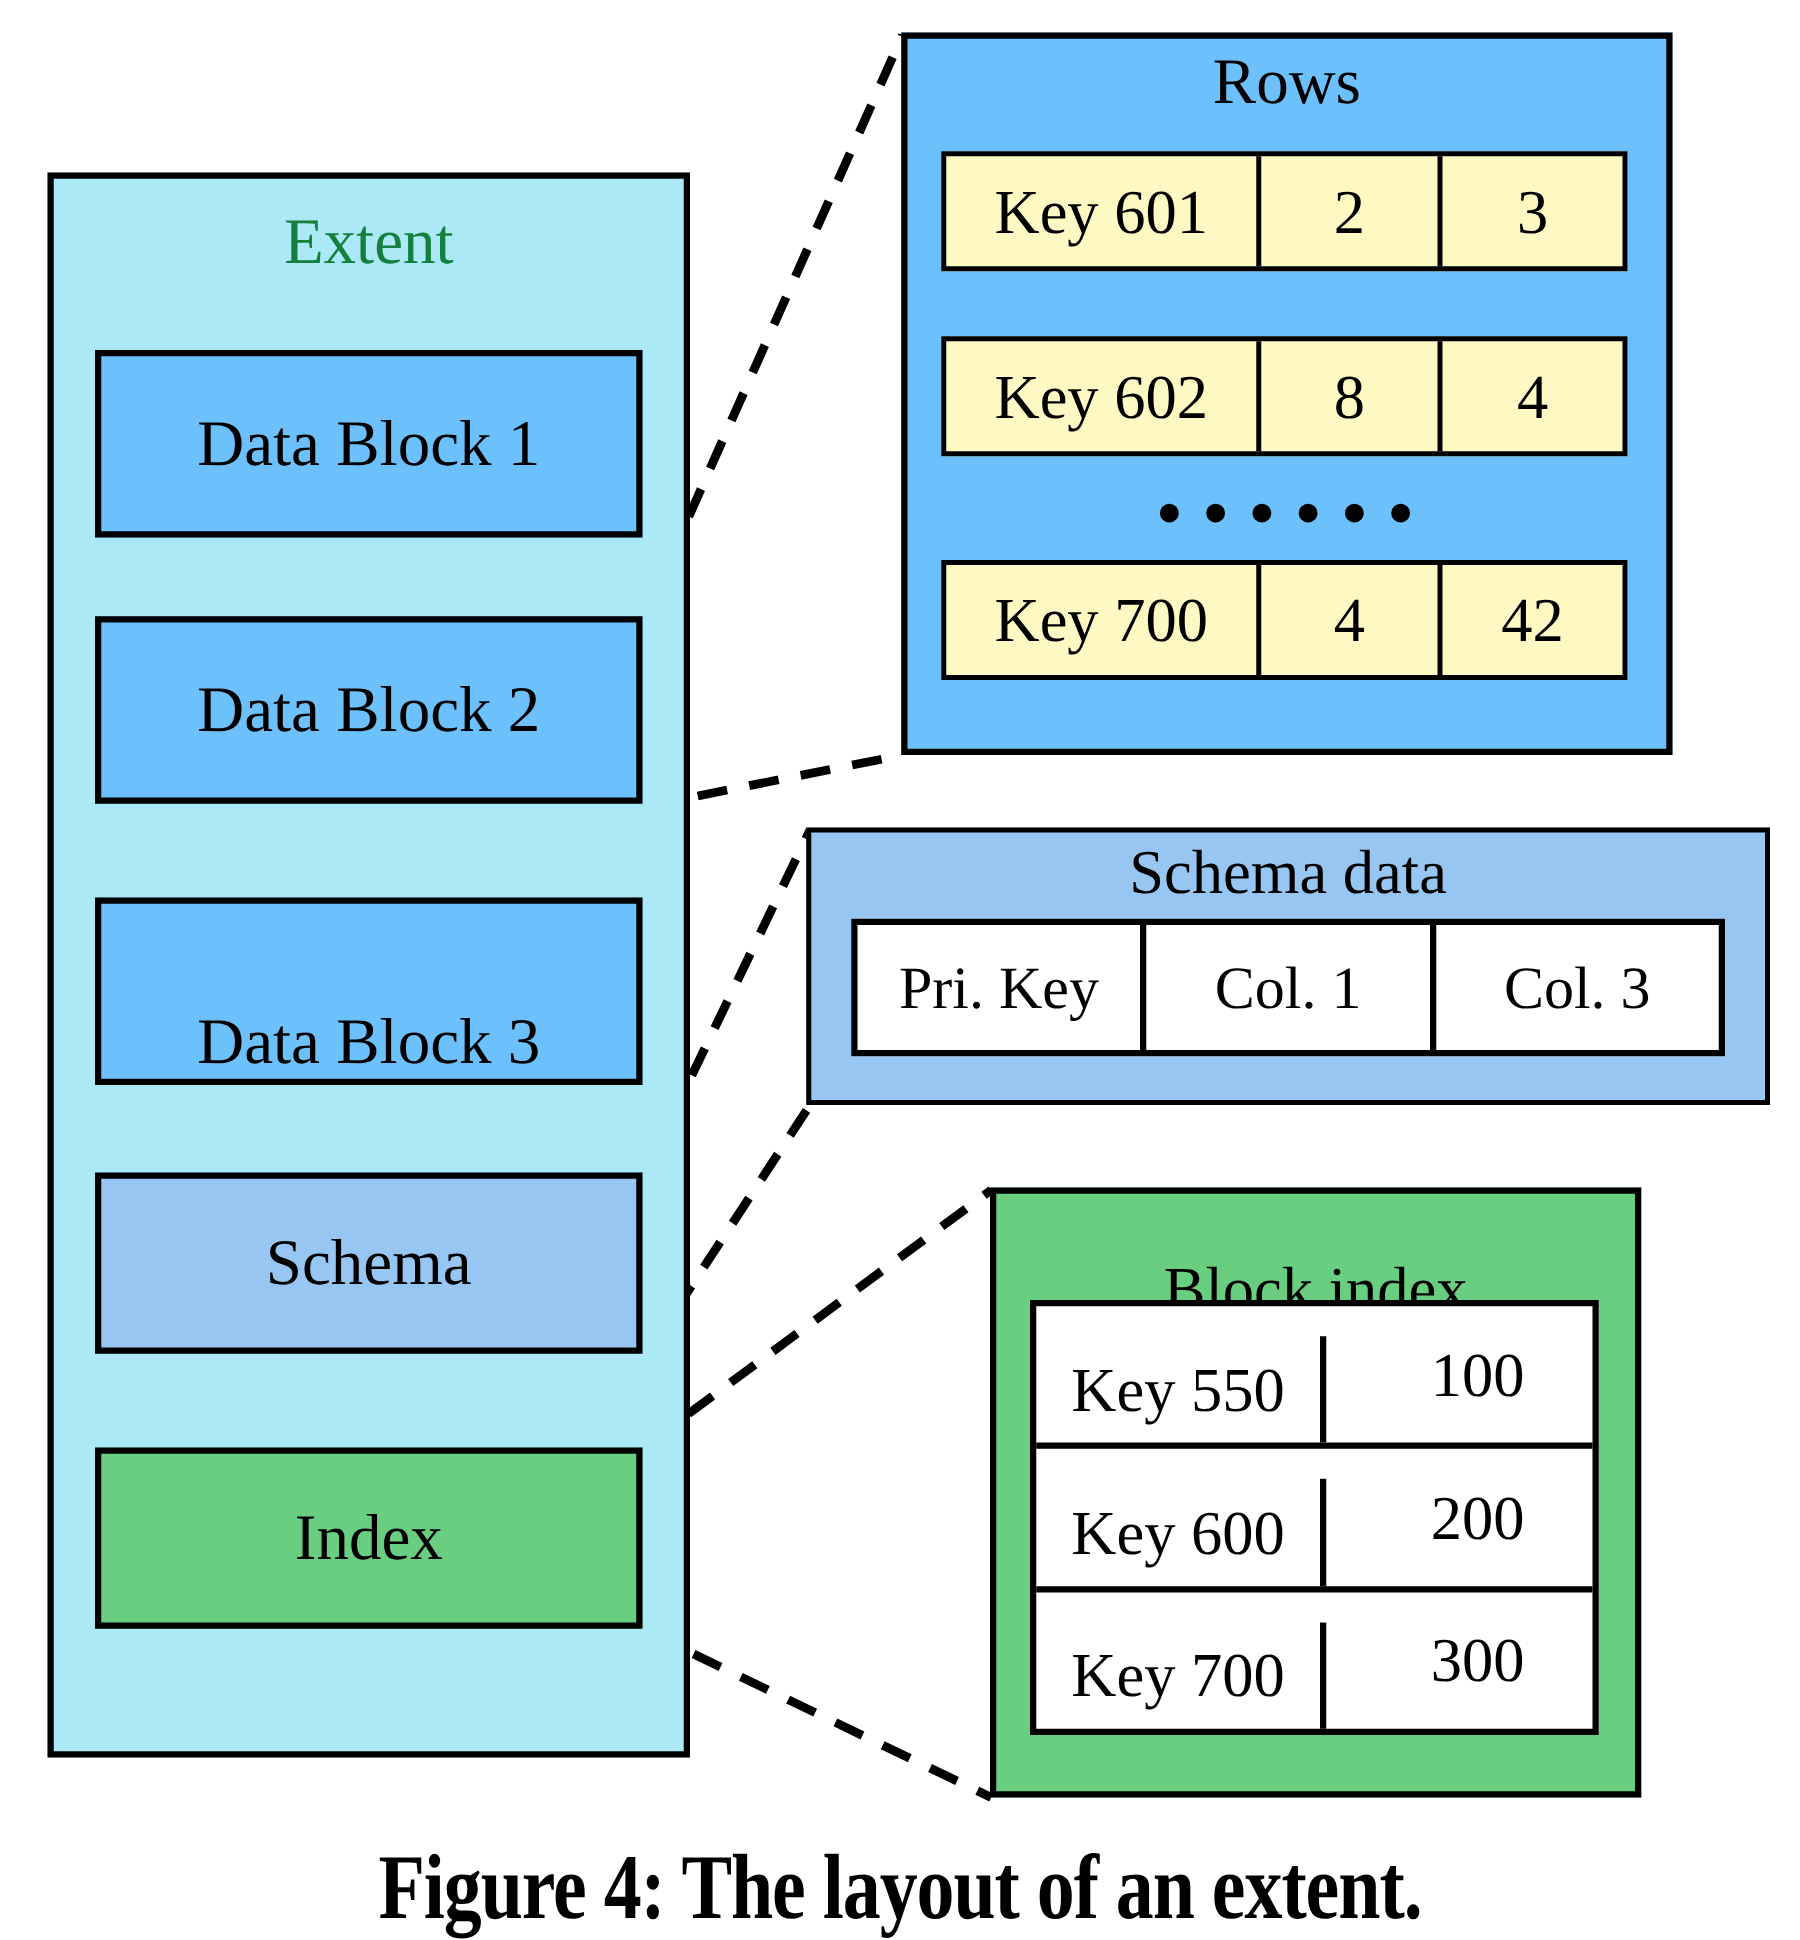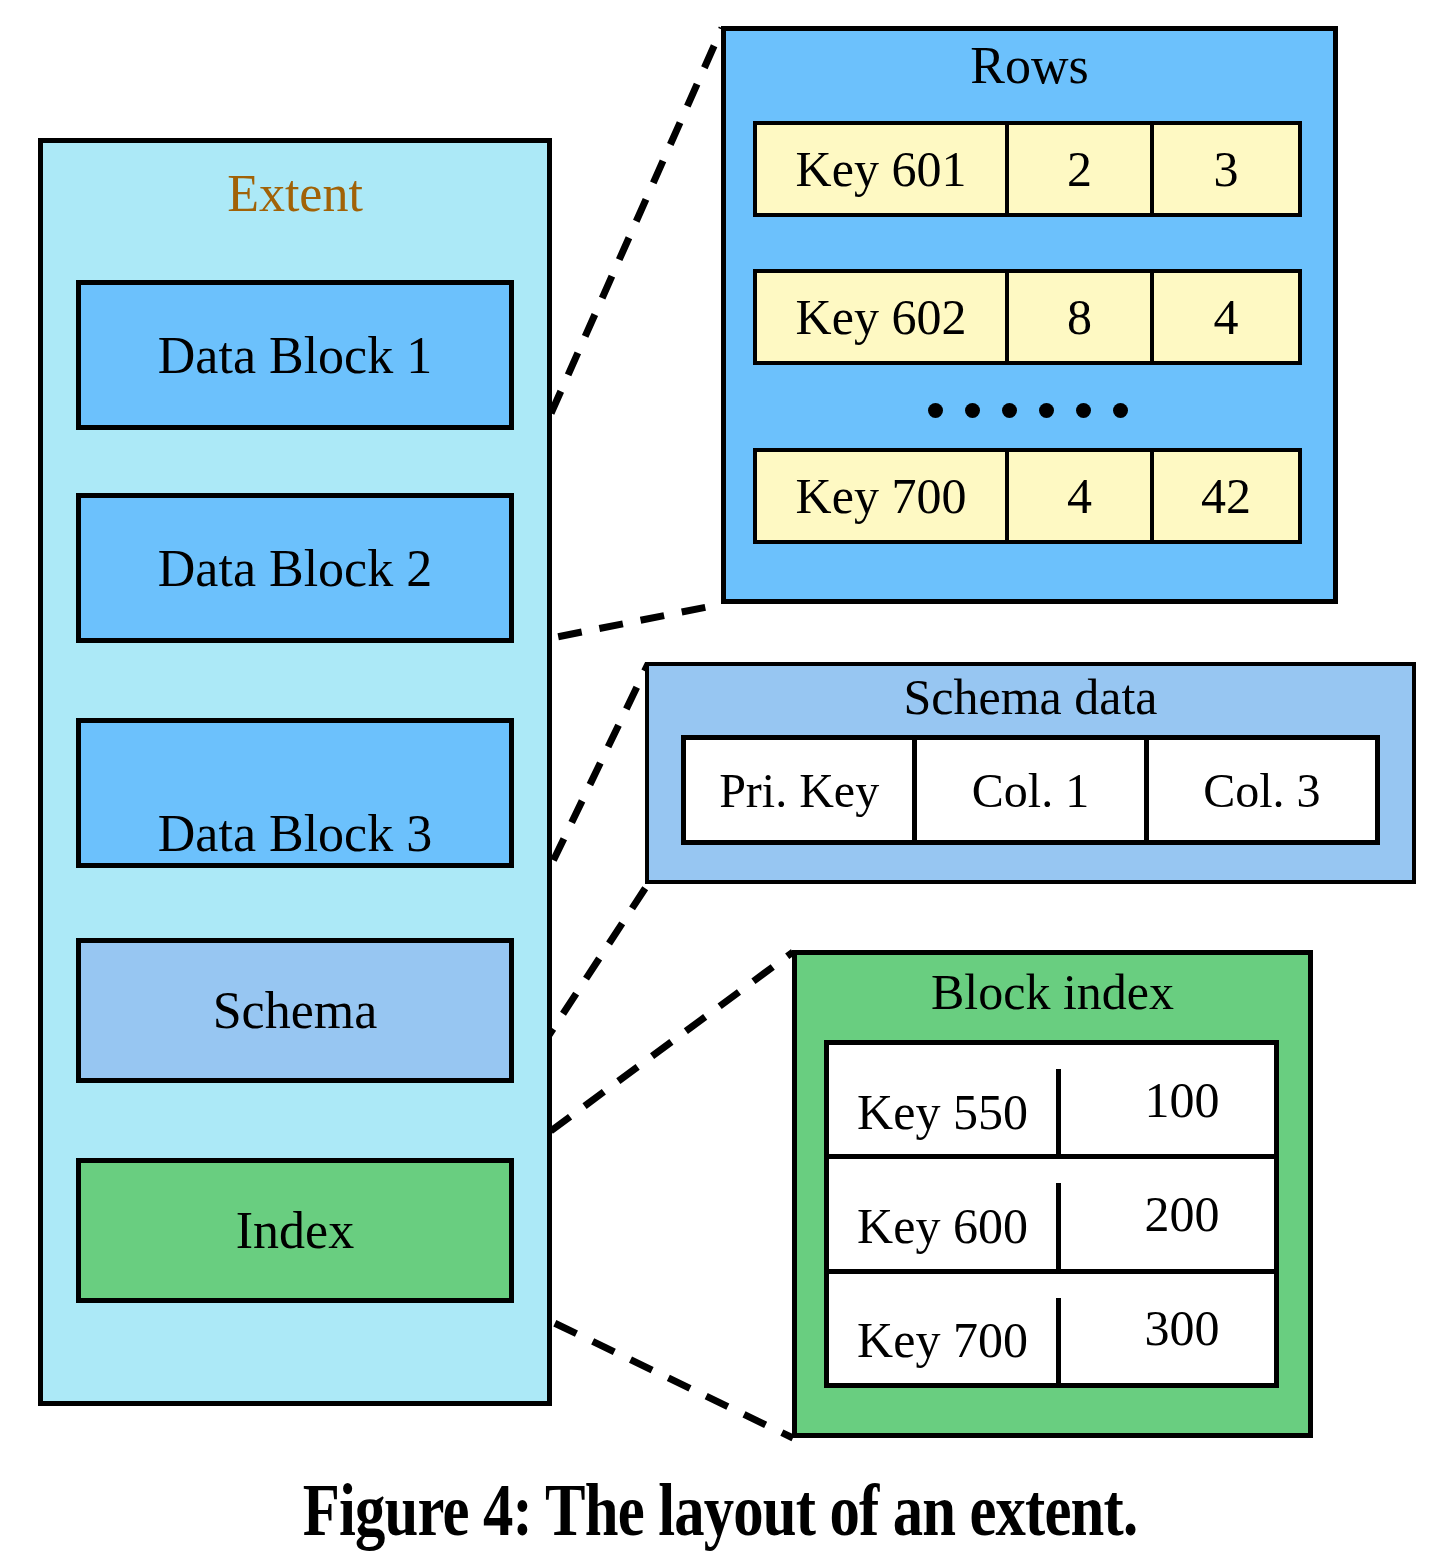--- a/index.html
+++ b/index.html
@@ -22,21 +22,21 @@
   
   #extent {
     left: 38px; top: 138px; width: 514px; height: 1268px;
     background: #ace9f7;
     border: 5px solid #000000;
   }
   #extent-title {
     left: 38px; top: 168px; width: 514px;
     text-align: center;
     font-size: 52px;
-    color: #a16207;
+    color: #15803d;
     line-height: 1;
   }
 
   .extent-block {
     left: 76px; width: 438px;
     border: 5px solid #000000;
     display: flex;
     align-items: center;
     justify-content: center;
     font-size: 52px;
@@ -108,21 +108,21 @@
   }
   .schema-cell.div { border-right: 5px solid #000000; }
 
   
   #index-panel {
     left: 792px; top: 950px; width: 521px; height: 488px;
     background: #69ce80;
     border: 5px solid #000000;
   }
   #index-title {
-    left: 792px; top: 967px; width: 521px;
+    left: 792px; top: 1006px; width: 521px;
     text-align: center; font-size: 50px; color: #000000; line-height: 1;
   }
   #index-table {
     left: 824px; top: 1040px; width: 455px; height: 348px;
     border: 5px solid #000000;
     background: #ffffff;
     display: flex; flex-direction: column;
   }
   .index-row { display: flex; flex: 1; }
   .index-row + .index-row { border-top: 5px solid #000000; }

